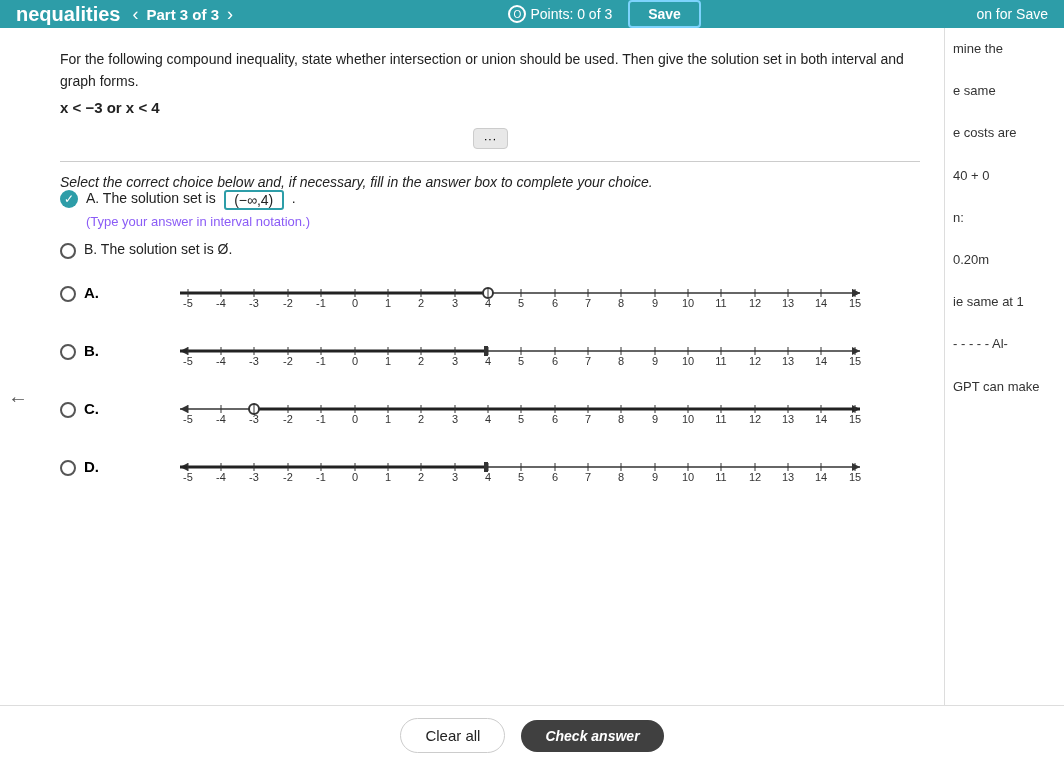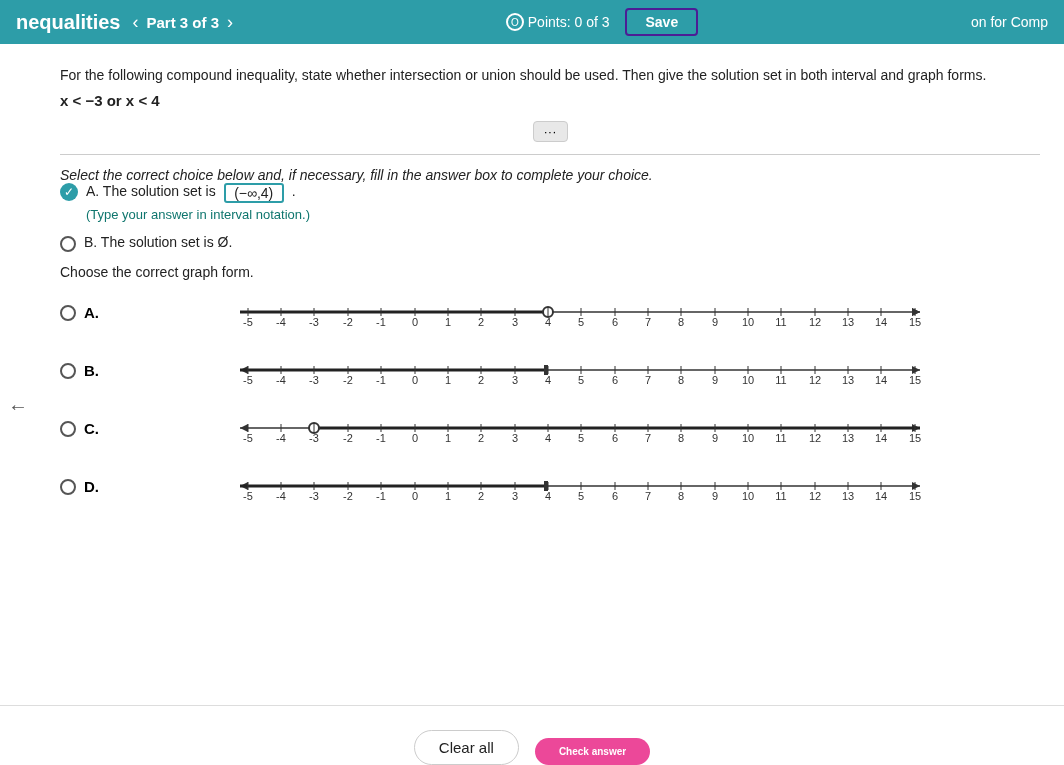--- a/index.html
+++ b/index.html
@@ -13,21 +13,21 @@
       overflow: hidden;
     }
 
     
     .header {
       background: #2d9da8;
       display: flex;
       align-items: center;
       justify-content: space-between;
       padding: 8px 16px;
-      height: 44px;
+      height: 28px;
     }
     .header-left {
       display: flex;
       align-items: center;
       gap: 12px;
       color: white;
       font-size: 20px;
       font-weight: bold;
     }
     .header-nav {
@@ -43,21 +43,21 @@
     }
     .header-center {
       display: flex;
       align-items: center;
       gap: 16px;
       color: white;
       font-size: 14px;
     }
     .save-btn {
       background: #2d9da8;
-      border: 2px solid #4c1d95;
+      border: 2px solid #7dd3fc;
       color: white;
       padding: 4px 18px;
       font-size: 14px;
       font-weight: bold;
       border-radius: 4px;
       cursor: pointer;
     }
     .header-right-text {
       color: white;
       font-size: 14px;
@@ -190,21 +190,21 @@
       border-radius: 3px;
       padding: 0 6px;
       font-size: 14px;
       color: #222;
       background: white;
       min-width: 60px;
       text-align: center;
     }
     .option-note {
       font-size: 13px;
-      color: #0f766e;
+      color: #8b5cf6;
       margin-left: 26px;
       margin-bottom: 4px;
     }
 
     
     .graph-section-title {
       font-size: 14px;
       color: #222;
       margin-bottom: 10px;
     }
@@ -234,43 +234,44 @@
     
     .footer-bar {
       position: fixed;
       bottom: 0;
       left: 0;
       right: 0;
       height: 60px;
       background: white;
       border-top: 1px solid #ddd;
       display: flex;
-      align-items: flex-end;
+      align-items: center;
       justify-content: center;
       gap: 16px;
       z-index: 10;
     }
     .clear-all-btn {
       background: white;
       border: 1px solid #ccc;
       border-radius: 20px;
       padding: 8px 24px;
       font-size: 15px;
       cursor: pointer;
       color: #222;
     }
     .check-answer-btn {
-      background: #ec4899;
+      background: #404040;
       border: none;
       border-radius: 20px;
       padding: 8px 24px;
-      font-size: 10px;
+      font-size: 14px;
       color: white;
       cursor: pointer;
       font-weight: bold;
+      font-style: italic;
     }
 
     .nav-arrow {
       color: white;
       font-size: 18px;
       cursor: pointer;
       background: none;
       border: none;
     }
   </style>
@@ -286,21 +287,21 @@
       <button class="nav-arrow">›</button>
     </div>
   </div>
   <div class="header-center">
     <span style="display:flex;align-items:center;gap:4px;">
       <span style="display:inline-block;width:18px;height:18px;border:2px solid white;border-radius:50%;font-size:10px;color:white;text-align:center;line-height:16px;">O</span>
       <span>Points: 0 of 3</span>
     </span>
     <button class="save-btn">Save</button>
   </div>
-  <div class="header-right-text">on for Comp</div>
+  <div class="header-right-text">on for Save</div>
 </div>
 
 <div class="main-wrapper">
 
   <div class="left-arrow">←</div>
 
   <div class="content-area">
 
     <p class="problem-statement">For the following compound inequality, state whether intersection or union should be used. Then give the solution set in both interval and graph forms.</p>
     <p class="inequality-line">x &lt; −3  or  x &lt; 4</p>
@@ -323,21 +324,20 @@
       <p class="option-note">(Type your answer in interval notation.)</p>
     </div>
 
     <div class="option-container">
       <div class="option-row">
         <div class="radio-circle"></div>
         <span class="option-label">B. The solution set is Ø.</span>
       </div>
     </div>
 
-    <p class="graph-section-title">Choose the correct graph form.</p>
 
     <div class="graph-option">
       <div class="radio-circle"></div>
       <span class="graph-label">A.</span>
       <div class="number-line-container">
         <svg class="number-line-svg" viewBox="0 0 700 44">
 
           <line x1="10" y1="22" x2="690" y2="22" stroke="#333" stroke-width="1.5"></line>
 
           <polygon points="690,22 682,18 682,26" fill="#333"></polygon>
@@ -570,19 +570,30 @@
               <text x="651" y="36">14</text>
             <line x1="685" y1="18" x2="685" y2="26" stroke="#333" stroke-width="1"></line>
               <text x="685" y="36">15</text>
           </g>
         </svg>
       </div>
     </div>
 
   </div>
 
+  <div class="right-panel">
+    <div class="right-panel-item">mine the</div>
+    <div class="right-panel-item">e same</div>
+    <div class="right-panel-item">e costs are</div>
+    <div class="right-panel-item">40 + 0</div>
+    <div class="right-panel-item">n:</div>
+    <div class="right-panel-item">0.20m</div>
+    <div class="right-panel-item">ie same at 1</div>
+    <div class="right-panel-item">- - - - - Al-</div>
+    <div class="right-panel-item">GPT can make</div>
+  </div>
 
 </div>
 
 <div class="footer-bar">
   <button class="clear-all-btn">Clear all</button>
   <button class="check-answer-btn">Check answer</button>
 </div>
 
 </body></html>

